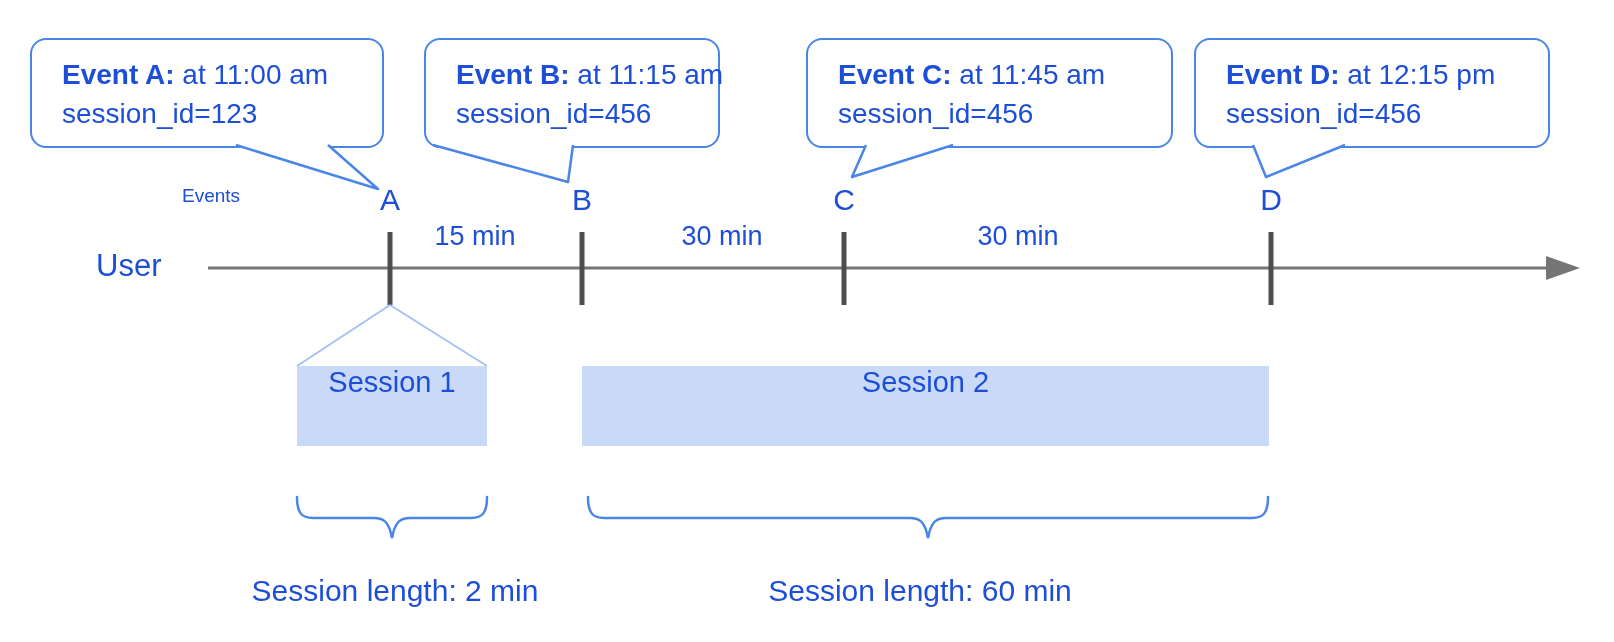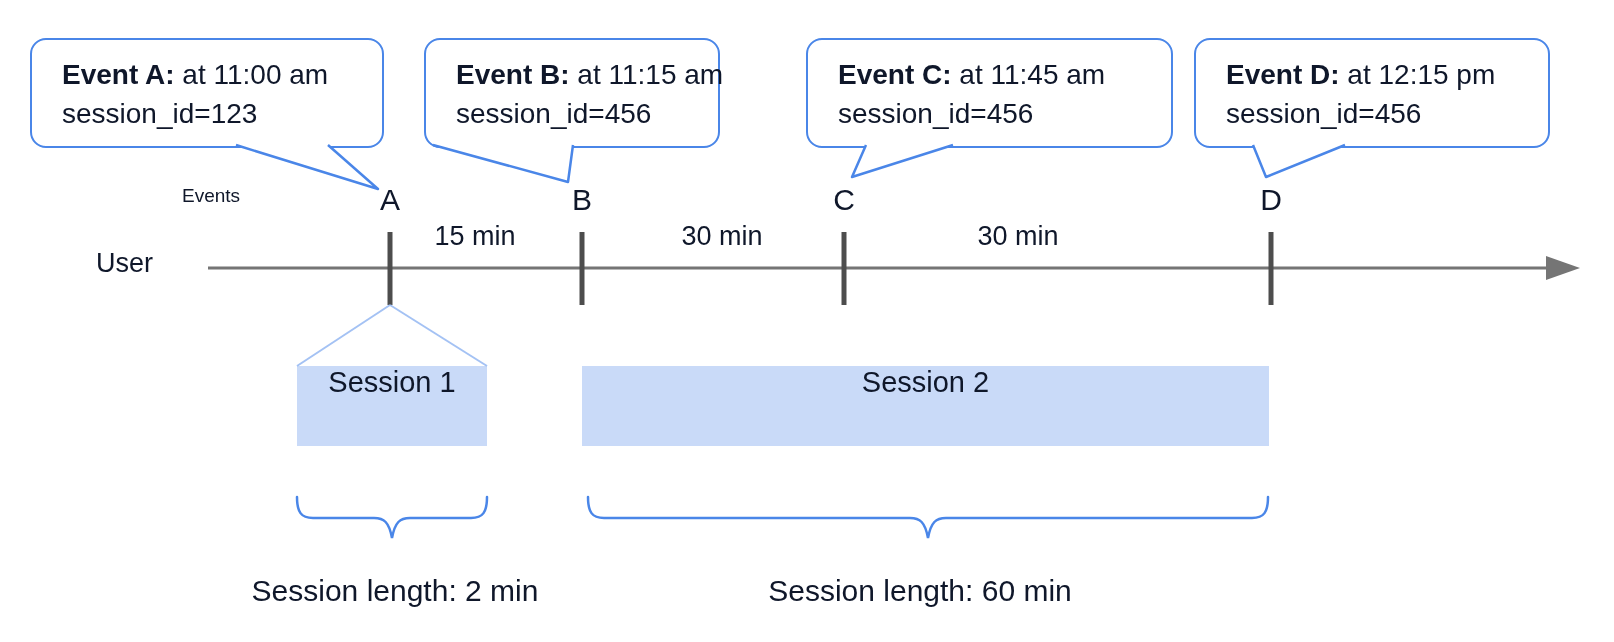--- a/index.html
+++ b/index.html
@@ -1,21 +1,21 @@
 <!DOCTYPE html>
 <html><head>
 <meta charset="utf-8">
 <style>
   html,body{margin:0;padding:0;background:#ffffff;}
   #canvas{
     position:relative;
     width:1614px;height:642px;
     background:#ffffff;
     font-family:"Liberation Sans", sans-serif;
-    color:#0f172a;
+    color:#1d4ed8;
     overflow:hidden;
   }
   
   .bubble{
     position:absolute;top:38px;height:110px;
     background:#ffffff;
     border:2.5px solid #4a86e8;
     border-radius:16px;
     box-sizing:border-box;
     padding:15px 0 0 30px;
@@ -31,21 +31,21 @@
   
   #overlay{position:absolute;left:0;top:0;z-index:2;}
   
   .lbl{position:absolute;white-space:nowrap;z-index:3;}
   #events-label{left:182px;top:185px;font-size:19px;}
   .evt-letter{font-size:30px;transform:translateX(-50%);top:183px;}
   #letter-a{left:390px;}
   #letter-b{left:582px;}
   #letter-c{left:844px;}
   #letter-d{left:1271px;}
-  #user-label{left:96px;top:248px;font-size:27px;}
+  #user-label{left:96px;top:248px;font-size:31px;}
   .interval{font-size:27px;transform:translateX(-50%);top:221px;}
   #interval-ab{left:475px;}
   #interval-bc{left:722px;}
   #interval-cd{left:1018px;}
   
   .session-box{
     position:absolute;top:366px;height:80px;
     background:#c9daf8;
     display:flex;align-items:flex-start;justify-content:center;
     font-size:29px;

